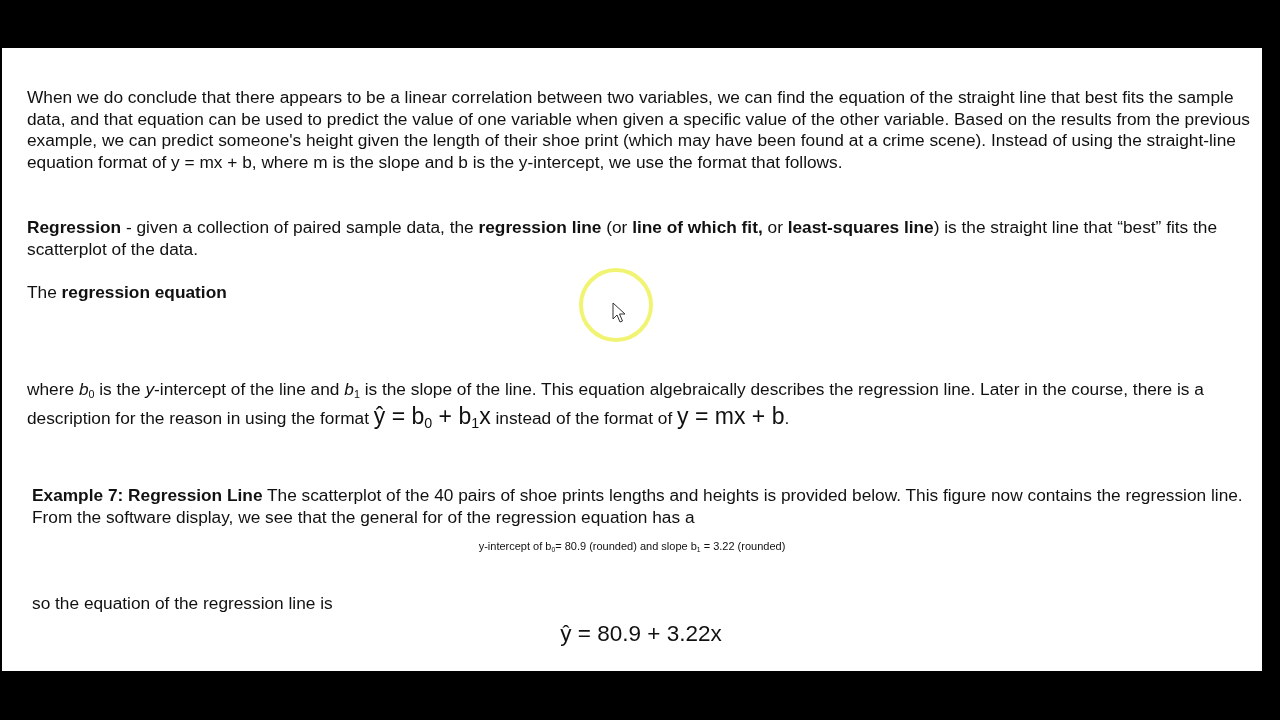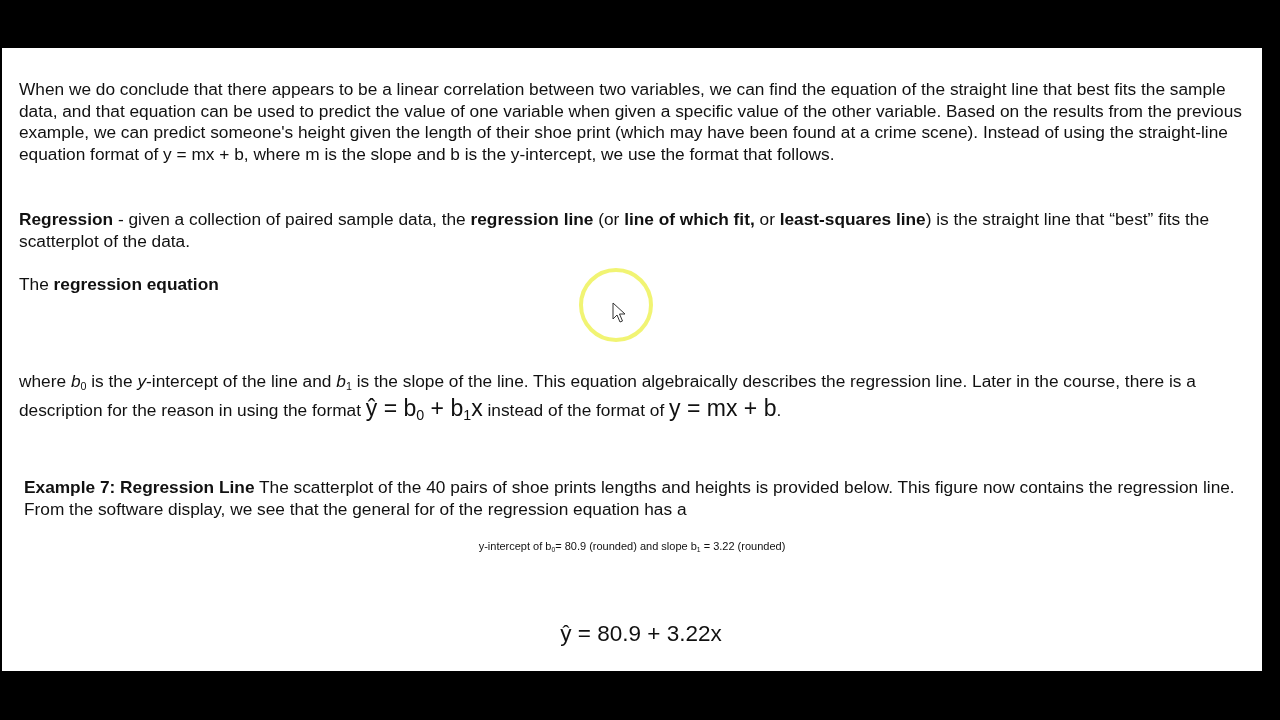--- a/index.html
+++ b/index.html
@@ -6,21 +6,21 @@
   body {
     width:1280px; height:720px; background:#000; position:relative; overflow:hidden;
     font-family: "Liberation Sans", sans-serif; color:#111;
   }
   .page {
     position:absolute; left:2px; top:48px; width:1260px; height:623px;
     background:#fff; overflow:hidden;
   }
   .p {
     position:absolute; left:16px; width:1235px;
-    font-size:17.3px; line-height:21.5px; margin:1px; white-space:normal;
+    font-size:17.3px; line-height:21.5px; margin:9px; white-space:normal;
   }
   .p b { font-weight:bold; }
   .center { position:absolute; left:0; width:1260px; text-align:center; margin:0; }
   .eq-big { font-size:22.5px; }
   .inline-big { font-size:23px; }
   sub { font-size:0.62em; vertical-align:-0.28em; line-height:0; }
   .cursor-ring {
     position:absolute; left:577px; top:220px; width:66px; height:66px;
     border:4px solid #eef25a; border-radius:50%; opacity:0.85;
   }
@@ -37,20 +37,21 @@
 
   <p class="p" style="top:225px;"><span>The </span><b>regression equation</b></p>
 
 
   <p class="p" style="top:319px; line-height:27px;"><span>where </span><i>b</i><sub>0</sub><span> is the </span><i>y</i><span>-intercept of the line and </span><i>b</i><sub>1</sub><span> is the slope of the line. This equation algebraically describes the regression line. Later in the course, there is a description for the reason in using the format </span><span class="inline-big"><span>ŷ = b</span><sub>0</sub><span> + b</span><sub>1</sub><span>x</span></span><span> instead of the format of </span><span class="inline-big">y = mx + b</span><span>.</span></p>
 
   <p class="p" style="top:428px; left:21px; width:1230px;"><b>Example 7: Regression Line</b><span> The scatterplot of the 40 pairs of shoe prints lengths and heights is provided below. This figure now contains the regression line. From the software display, we see that the general for of the regression equation has a</span></p>
 
   <p class="center" style="top:492px; font-size:11px;"><span>y-intercept of b</span><sub>0</sub><span>= 80.9 (rounded) and slope b</span><sub>1</sub><span> = 3.22 (rounded)</span></p>
 
+  <p class="p" style="top:536px; left:21px;">so the equation of the regression line is</p>
 
   <p class="center eq-big" style="top:573px;margin-left:9px;">ŷ = 80.9 + 3.22x</p>
 
   <div class="cursor-ring"></div>
   <svg class="cursor-arrow" viewBox="0 0 16 22">
     <path d="M1 1 L1 17 L5 13 L8 20 L10.5 19 L7.5 12 L13 12 Z" fill="#fff" stroke="#333" stroke-width="1"></path>
   </svg>
 </div>
 
 </body></html>

